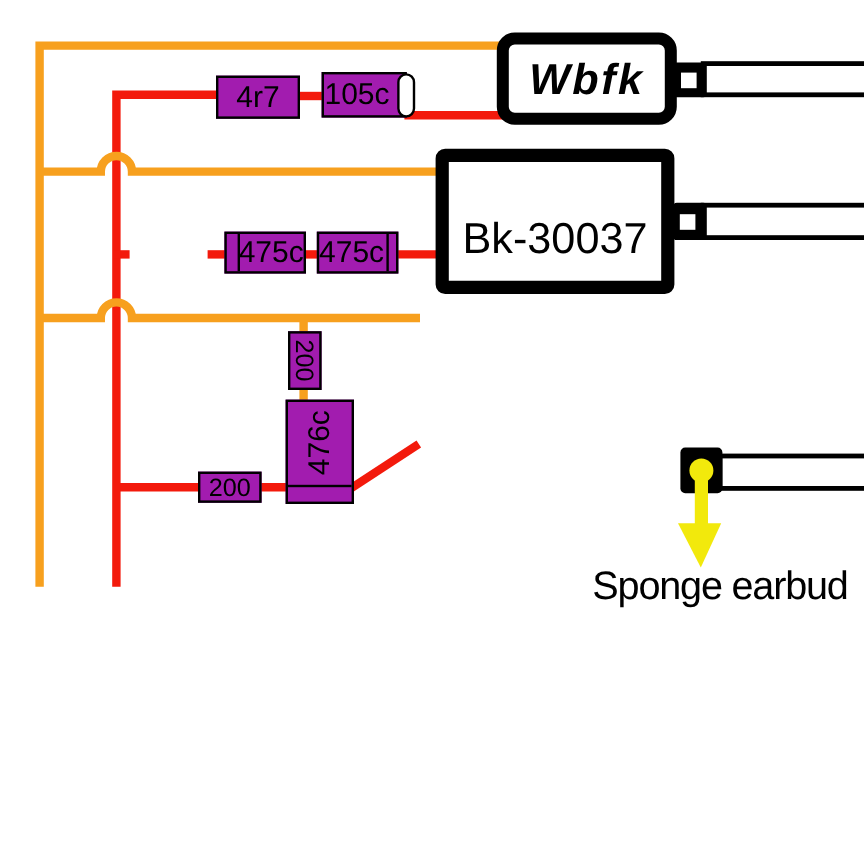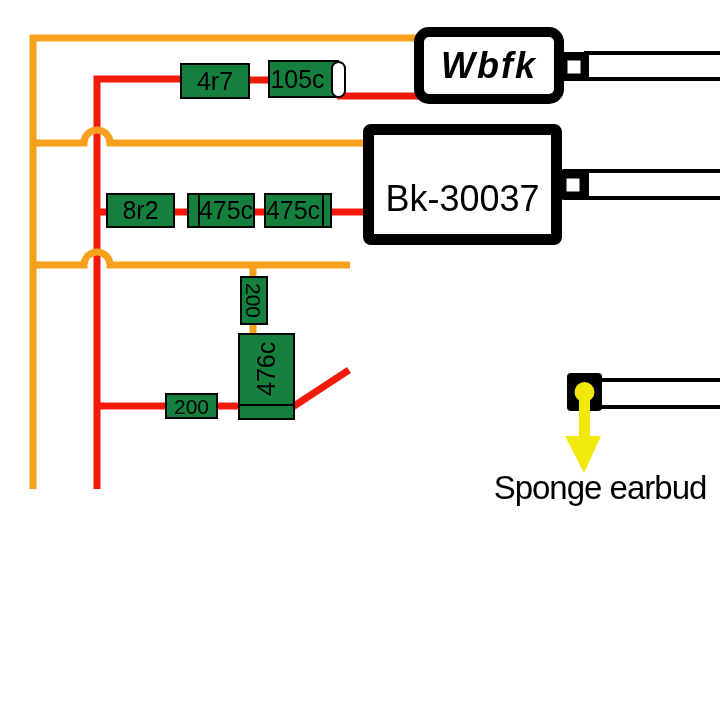--- a/index.html
+++ b/index.html
@@ -2,21 +2,21 @@
 <html><head>
 <meta charset="utf-8">
 <style>
   html,body{margin:0;padding:0;background:#fff;}
   #canvas{
     position:relative;width:720px;height:720px;background:#ffffff;overflow:hidden;
     font-family:"Liberation Sans",sans-serif;color:#000;
   }
   #wires{position:absolute;left:0;top:0;z-index:1;}
   .part{
-    position:absolute;z-index:3;background:#15803d;border:2.4px solid #000;
+    position:absolute;z-index:3;background:#a21caf;border:2.4px solid #000;
     box-sizing:border-box;display:flex;align-items:center;justify-content:center;
     font-size:25px;line-height:1;white-space:nowrap;
   }
   .device{
     position:absolute;z-index:2;background:#fff;border-color:#000;border-style:solid;
     box-sizing:border-box;display:flex;justify-content:center;
   }
   .vline{position:absolute;top:0;bottom:0;width:2.4px;background:#000;}
   .hline{position:absolute;left:0;right:0;height:2.4px;background:#000;}
   .rot-cw{transform:rotate(90deg);}
@@ -101,23 +101,20 @@
     <span>Bk-30037</span>
   </div>
 
   <div class="part" id="b-4r7">
     <span>4r7</span>
   </div>
   <div class="part" id="b-105c">
     <span>105c</span>
     <span class="pill"></span>
   </div>
-  <div class="part" id="b-8r2">
-    <span>8r2</span>
-  </div>
   <div class="part" id="b-475c1">
     <span class="vline" style="left:9px;"></span>
     <span>475c</span>
   </div>
   <div class="part" id="b-475c2">
     <span class="vline" style="left:56px;"></span>
     <span>475c</span>
   </div>
   <div class="part" id="b-200v">
     <span class="rot-cw">200</span>

